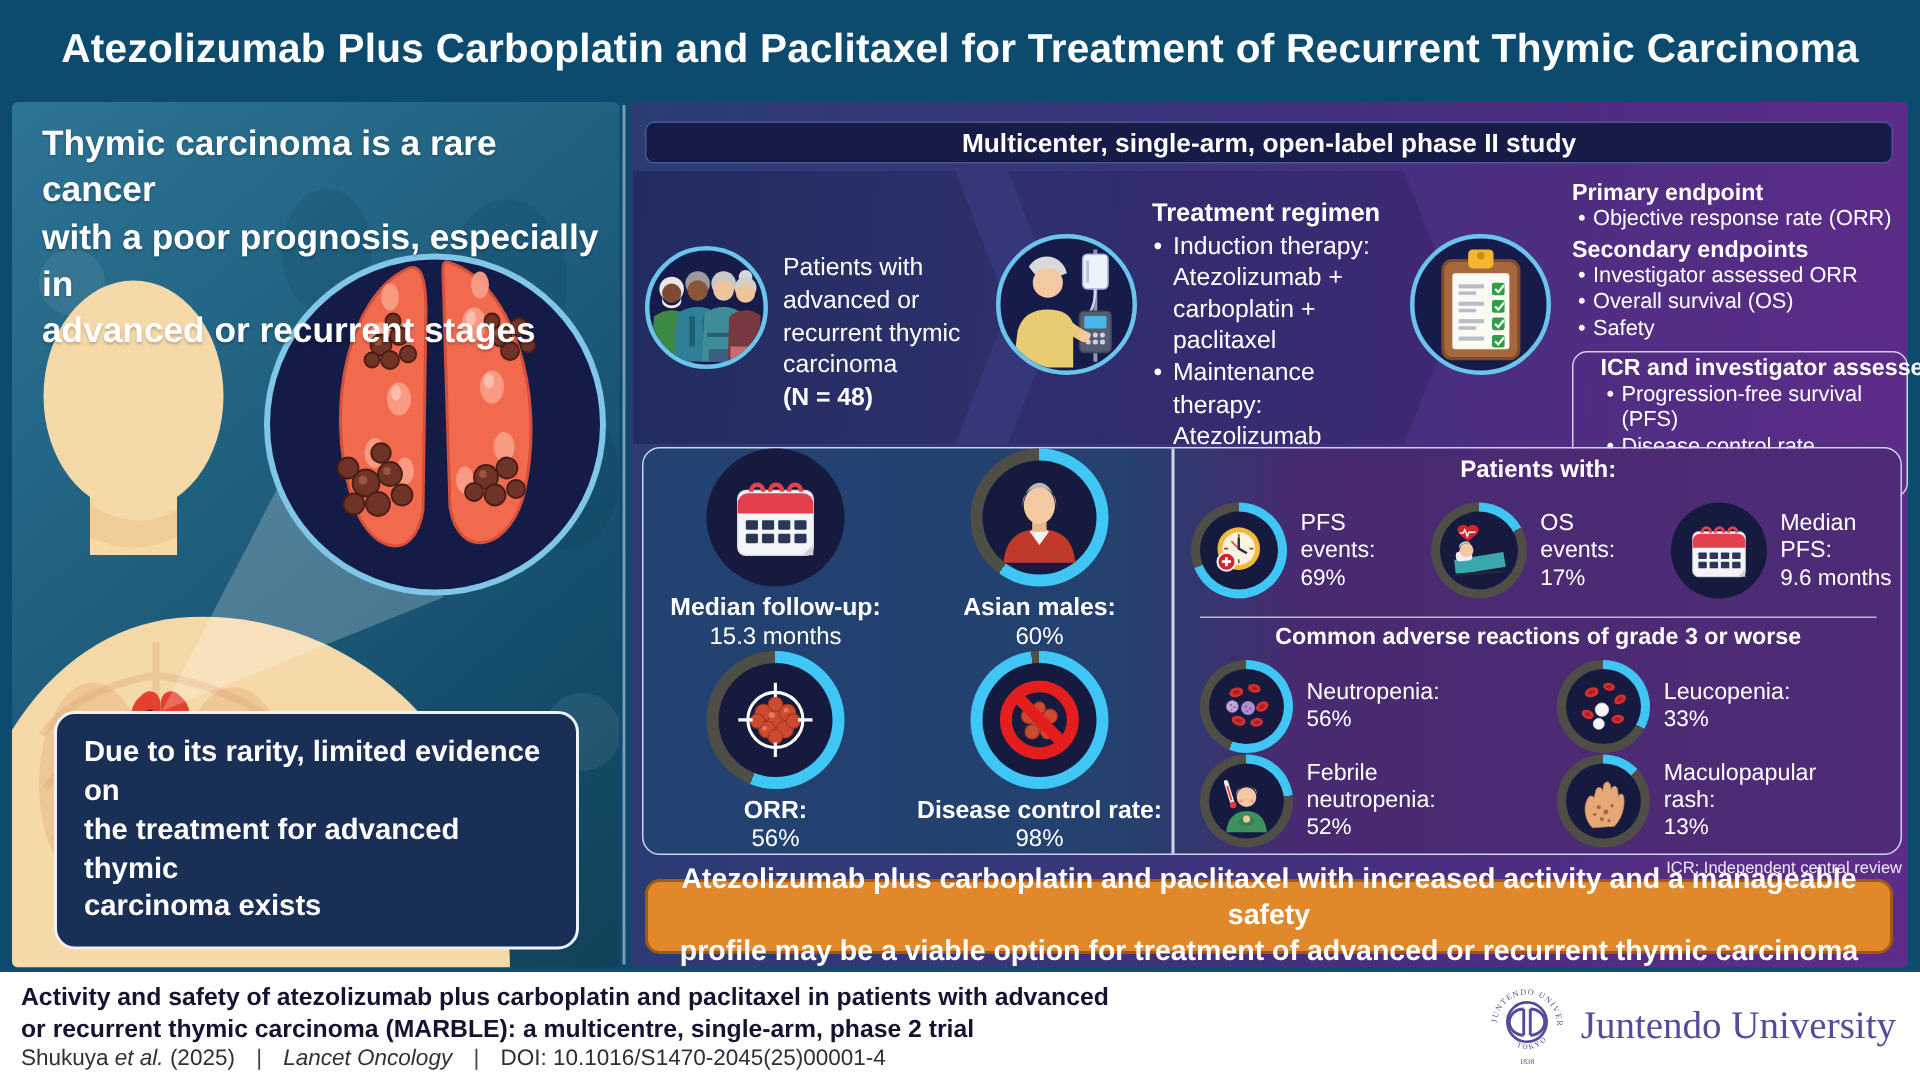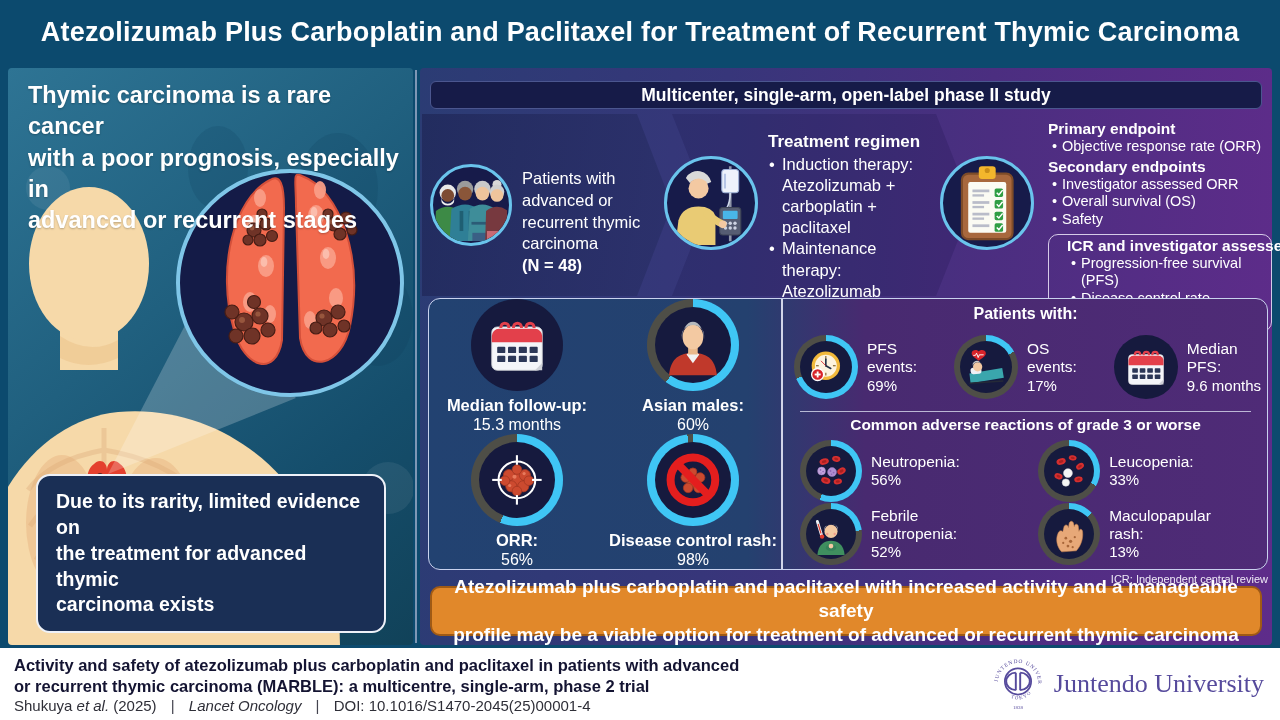--- a/index.html
+++ b/index.html
@@ -433,21 +433,21 @@
                     <circle cx="49" cy="37" r="6"></circle>
                   <circle cx="34" cy="50" r="6"></circle>
                     <circle cx="47" cy="50" r="6"></circle>
                     <circle cx="40" cy="30" r="5"></circle>
                 </g>
                 <circle cx="40" cy="40" r="28" fill="none" stroke="#e41e1e" stroke-width="10"></circle>
                 <line x1="22" y1="21" x2="59" y2="59" stroke="#e41e1e" stroke-width="10"></line>
               </svg>
             </div>
           </div>
-          <div class="s-label">Disease control rash:</div>
+          <div class="s-label">Disease control rate:</div>
           <div class="s-value">98%</div>
         </div>
       </div>
 
       <div class="divider-v"></div>
 
       <div class="right-stats">
         <div class="pw-title">Patients with:</div>
 
         <div class="pw-row">

